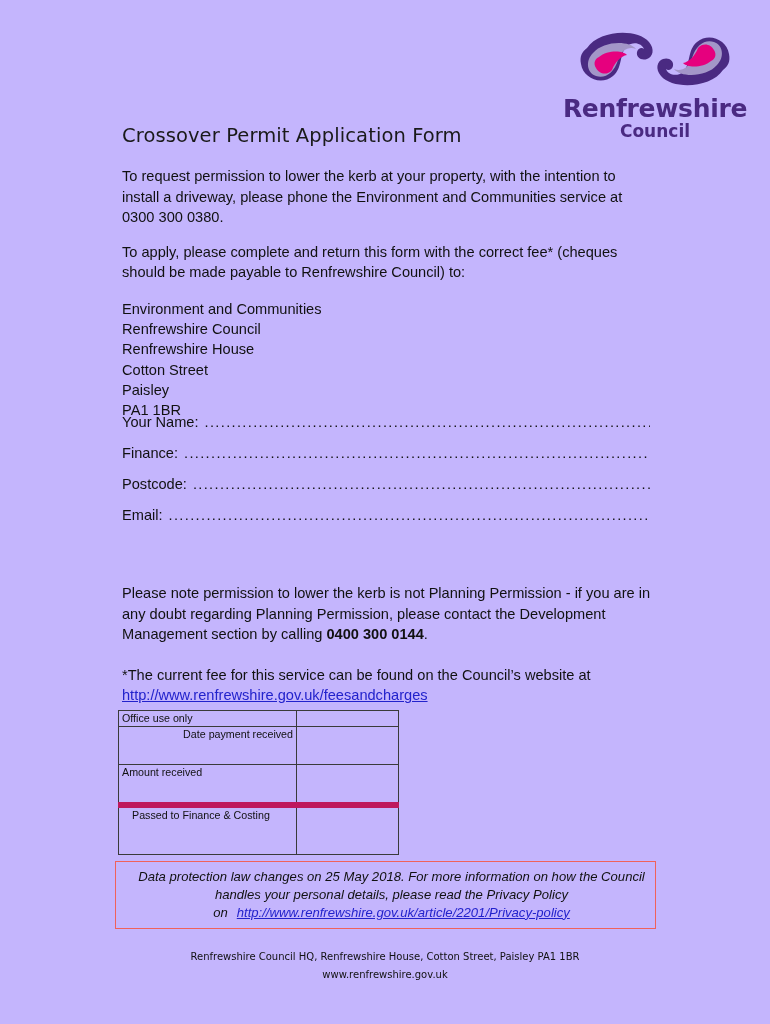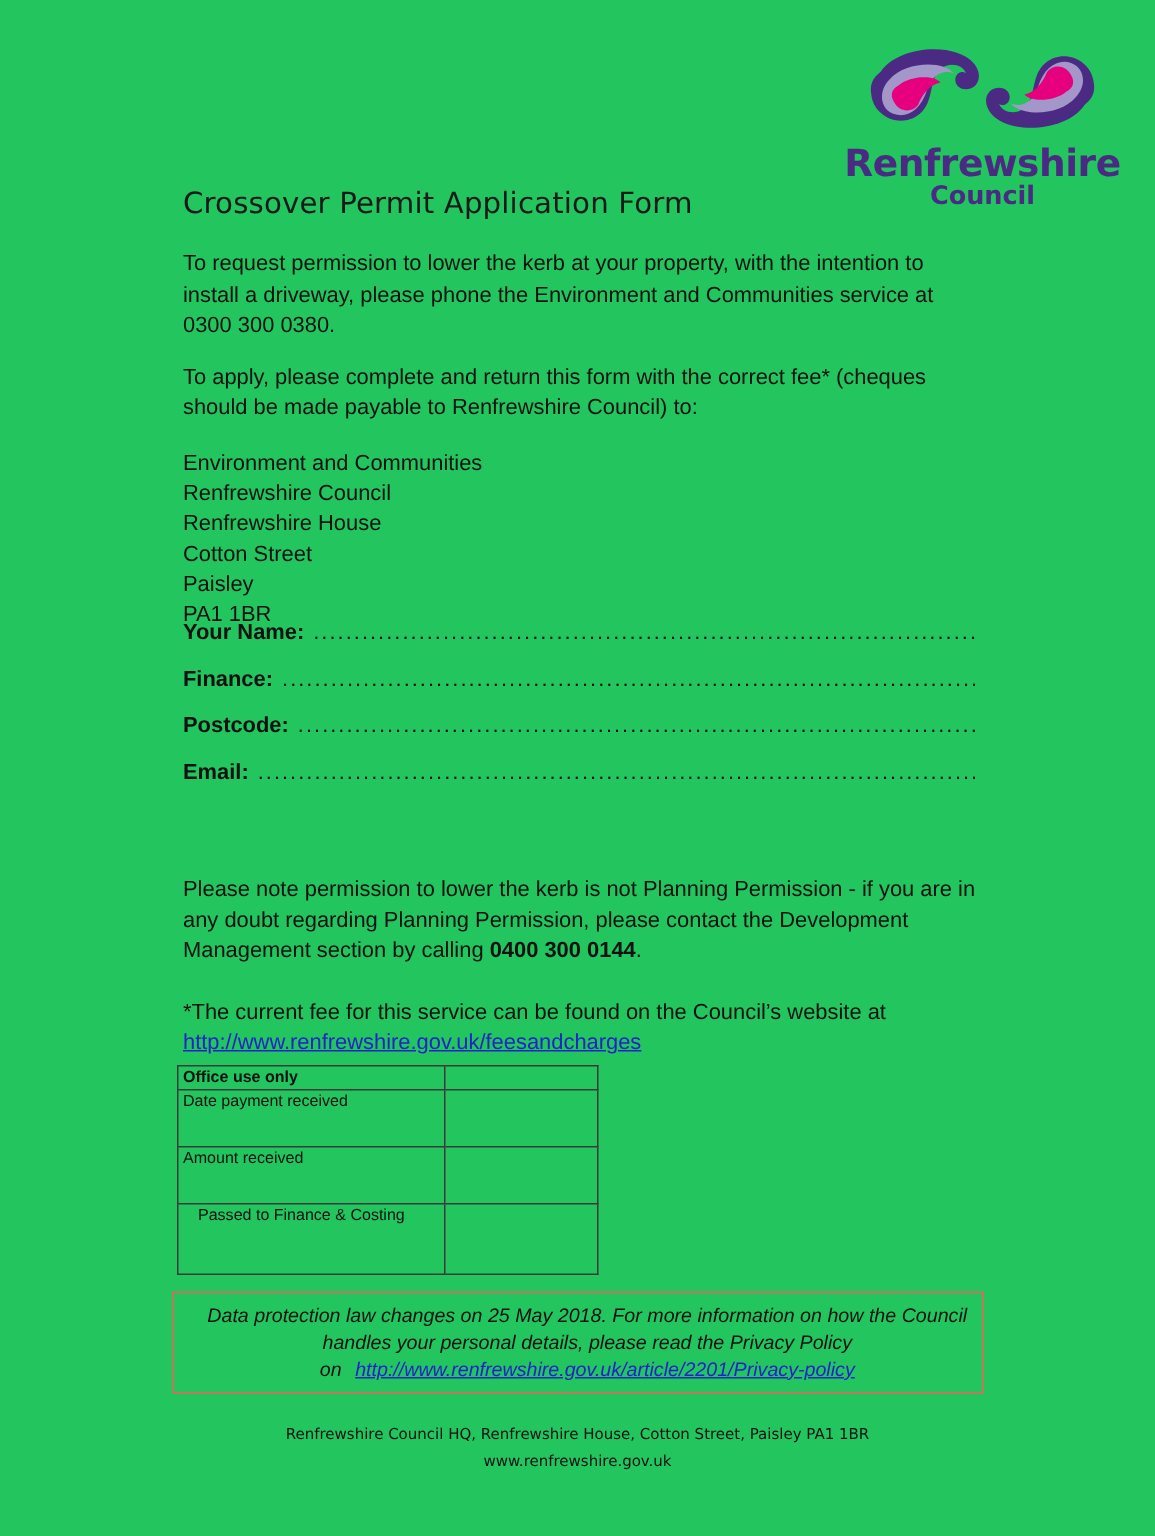--- a/index.html
+++ b/index.html
@@ -14,21 +14,21 @@
     font-family: "Liberation Sans", sans-serif;
     color: #000000;
     overflow: hidden;
   }
 
   .page {
     position: absolute;
     left: 0; top: 0;
     width: 770px;
     height: 1024px;
-    background: #22c55e;
+    background: #c4b5fd;
   }
 
   
   .logo-block {
     position: absolute;
     left: 560px;
     top: 26px;
     width: 190px;
     height: 122px;
     text-align: center;
@@ -105,21 +105,21 @@
   }
   .field-row {
     display: flex;
     align-items: baseline;
     height: 31px;
     font-family: "Liberation Sans", sans-serif;
     font-size: 14.6px;
     color: #111111;
     white-space: nowrap;
   }
-  .field-label { flex: 0 0 auto; padding-right: 6px; font-weight: bold; }
+  .field-label { flex: 0 0 auto; padding-right: 6px; }
   .field-dots {
     flex: 1 1 auto;
     overflow: hidden;
     letter-spacing: 1.35px;
     font-size: 14.6px;
     color: #111111;
   }
 
   
   .notes {
@@ -140,28 +140,28 @@
   }
   .office-table td {
     border: 1px solid #3a3a3a;
     font-family: "Liberation Sans", sans-serif;
     font-size: 10.7px;
     line-height: 13px;
     color: #111111;
     vertical-align: top;
     padding: 1px 3px;
   }
-  .office-table td.hdr { font-weight: bold; }
+  .office-table td.hdr { font-weight: normal; }
   .office-table col.c1 { width: 178px; }
   .office-table col.c2 { width: 102px; }
   .row-h1 td { height: 12px; }
-  .row-h2 td { height: 35px; }
+  .row-h2 td { height: 35px; text-align: right; }
   .row-h3 td { height: 35px; }
   .row-h4 td { height: 44px; }
-  .row-h4 td { border-top: 1px solid #be185d; padding-left: 13px; }
+  .row-h4 td { border-top: 6px solid #be185d; padding-left: 13px; }
 
   
   .privacy {
     position: absolute;
     left: 115px;
     top: 861px;
     width: 541px;
     border: 1px solid #f0615a;
     padding: 6px 10px 7px 22px;
     box-sizing: border-box;

